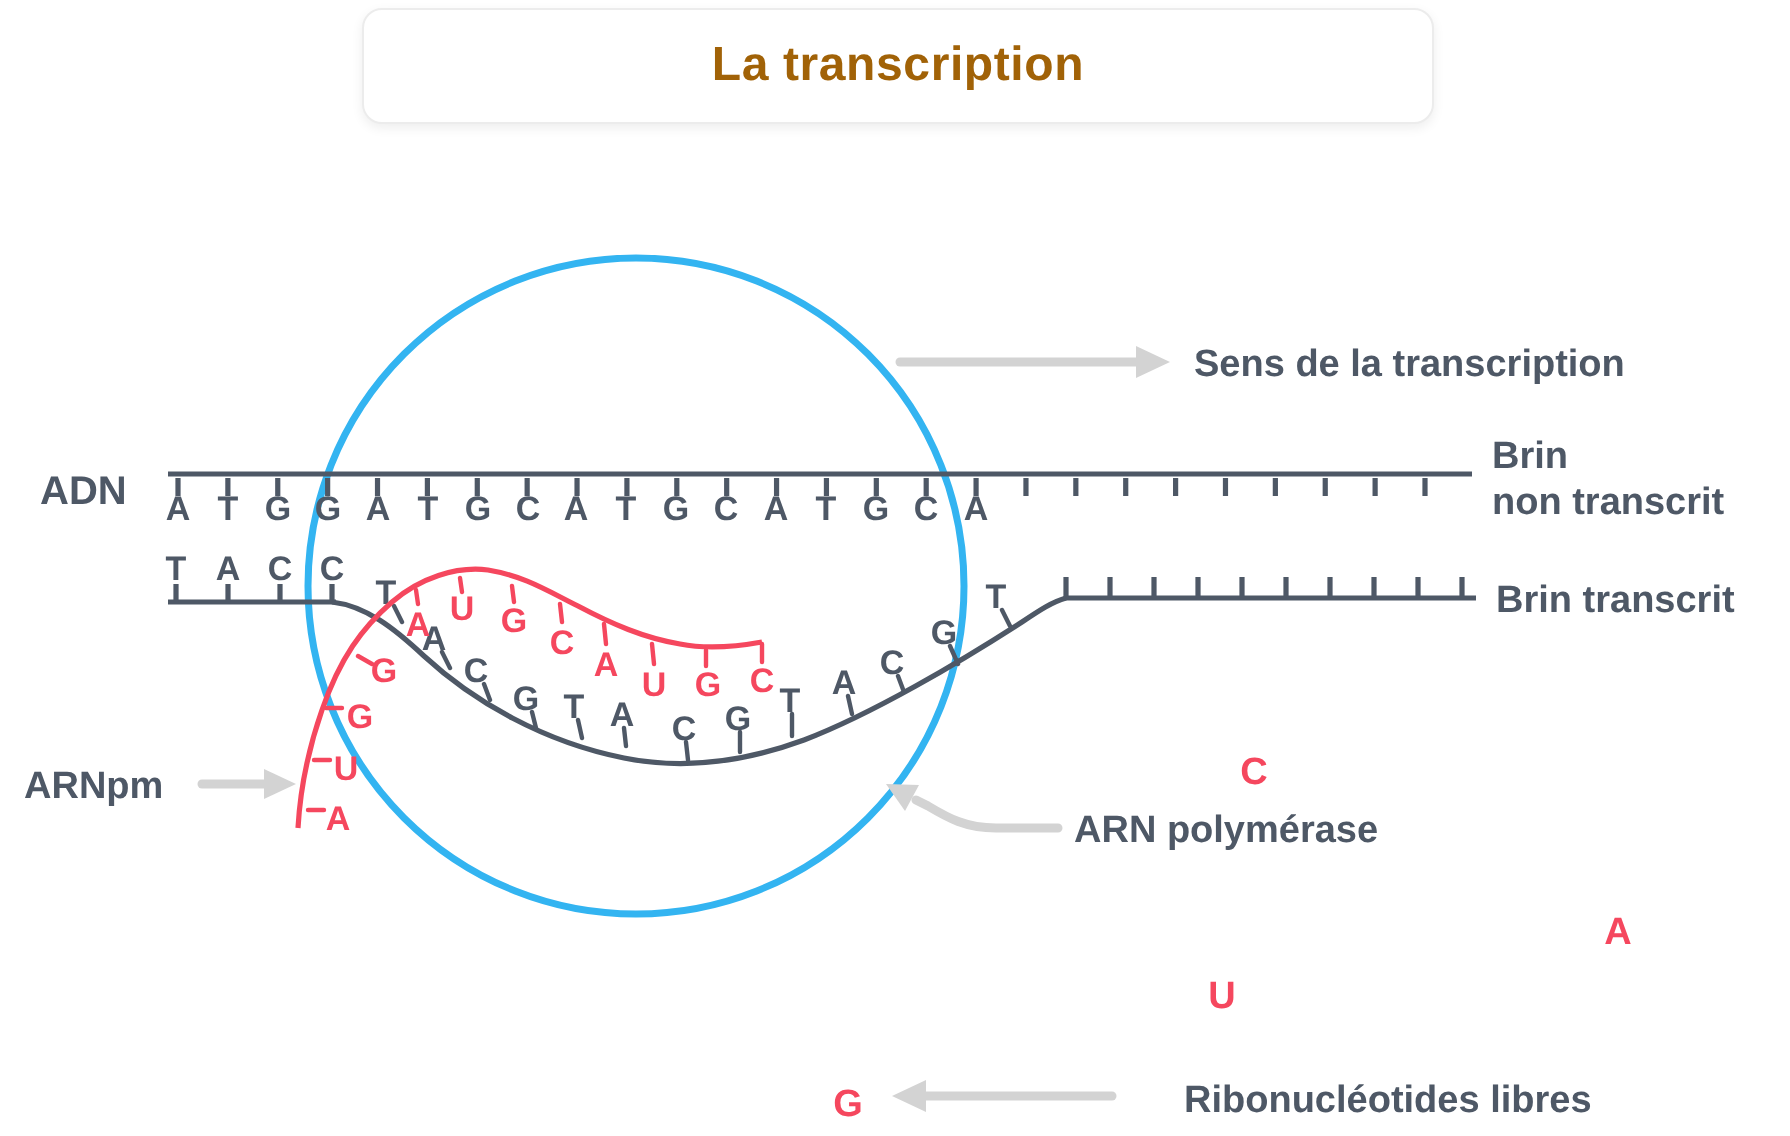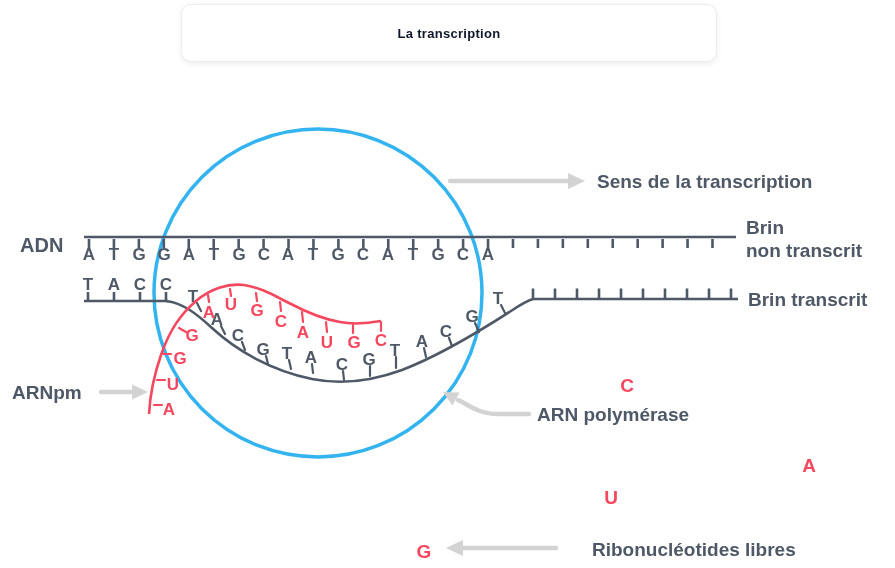--- a/index.html
+++ b/index.html
@@ -9,21 +9,21 @@
     font-family:"Liberation Sans","DejaVu Sans",sans-serif;
     position:relative; overflow:hidden;
   }
   .stage { position:absolute; left:0; top:0; width:895px; height:568px; }
   .title-box {
     position:absolute; left:181px; top:4px; width:534px; height:56px;
     background:#ffffff; border:1px solid #ececec; border-radius:10px;
     box-shadow:0 2px 6px rgba(0,0,0,.07);
     display:flex; align-items:center; justify-content:center;
   }
-  .title-box span { font-size:13px; font-weight:700; color:#0f172a; letter-spacing:.3px; }
+  .title-box span { font-size:24px; font-weight:700; color:#a16207; letter-spacing:.3px; }
   svg { position:absolute; left:0; top:0; }
   svg text {
     font-family:"Liberation Sans","DejaVu Sans",sans-serif;
     font-weight:700; font-size:17px; fill:#4e5866; text-anchor:middle;
   }
   svg text.rna  { fill:#f5475e; }
   svg text.free { fill:#f5475e; font-size:19px; }
   svg text.lbl  { font-size:19px; text-anchor:start; }
   svg text.adn  { font-size:20px; text-anchor:start; }
   .ink    { stroke:#4e5866; fill:none; }

